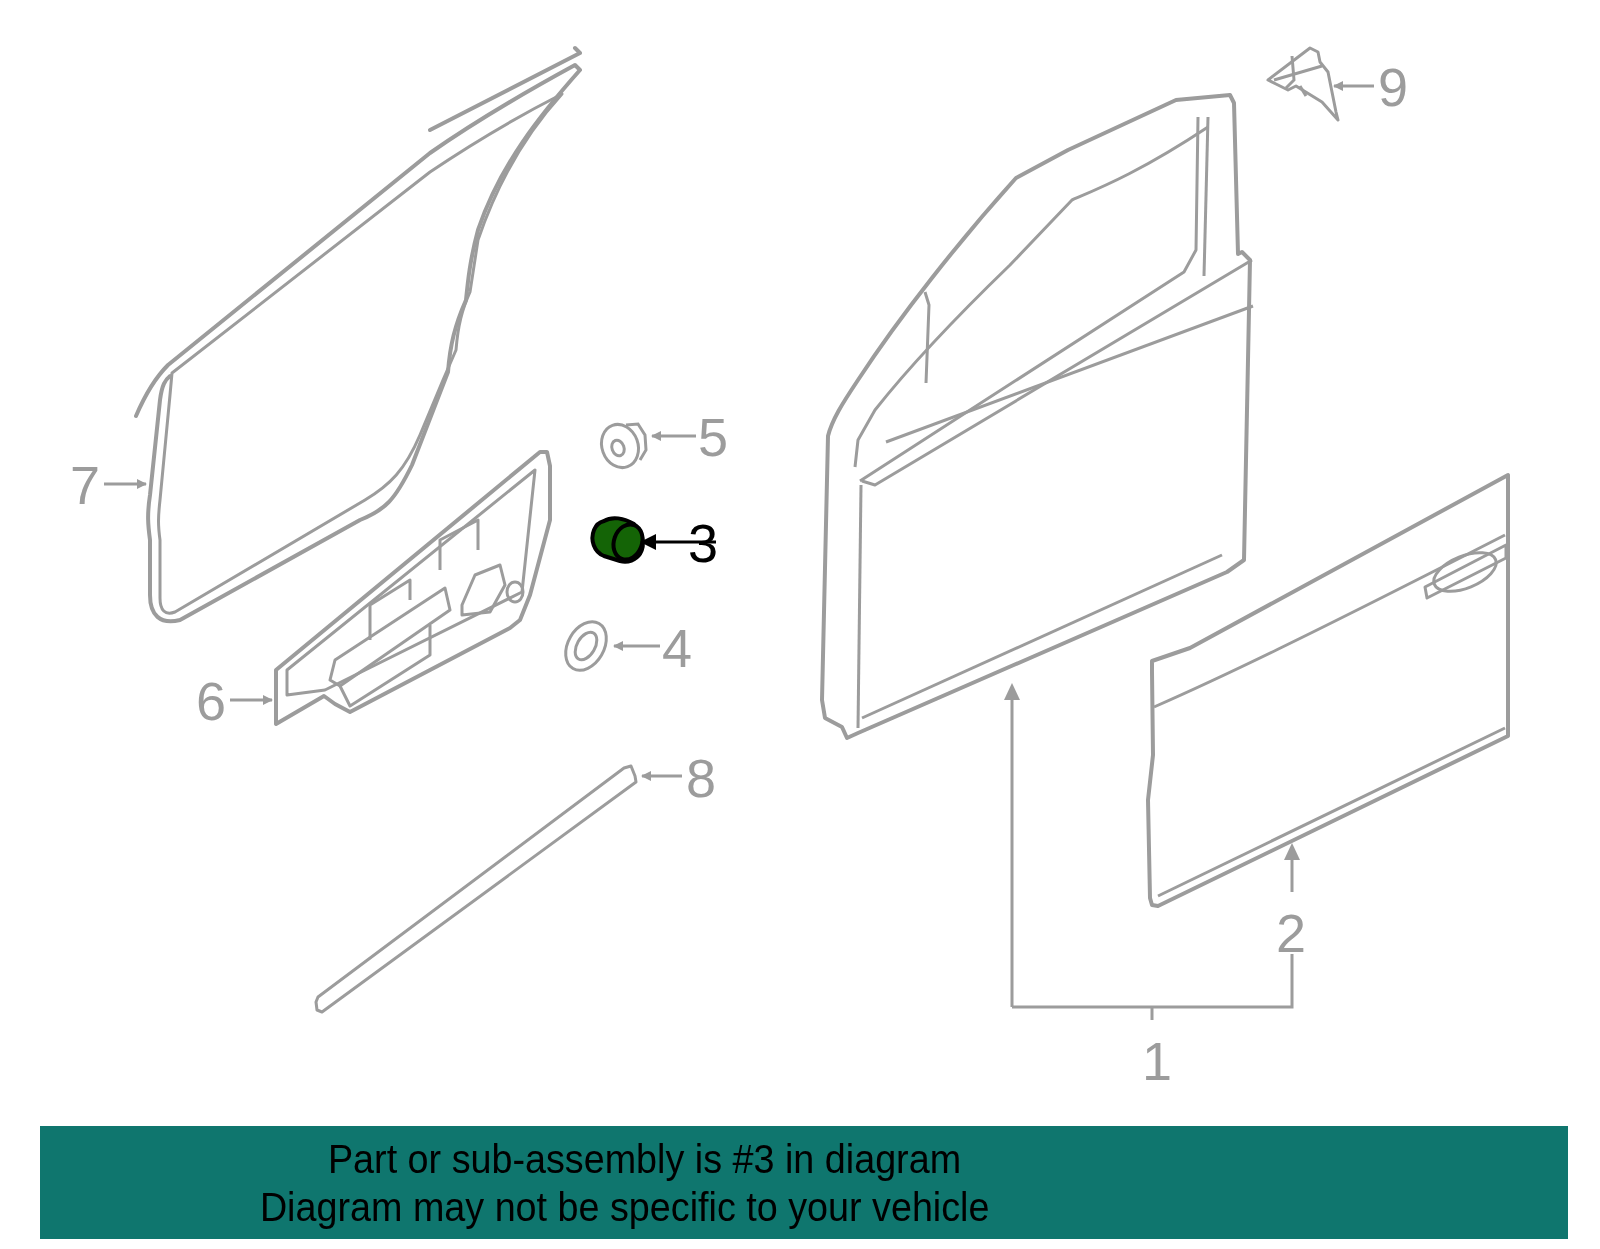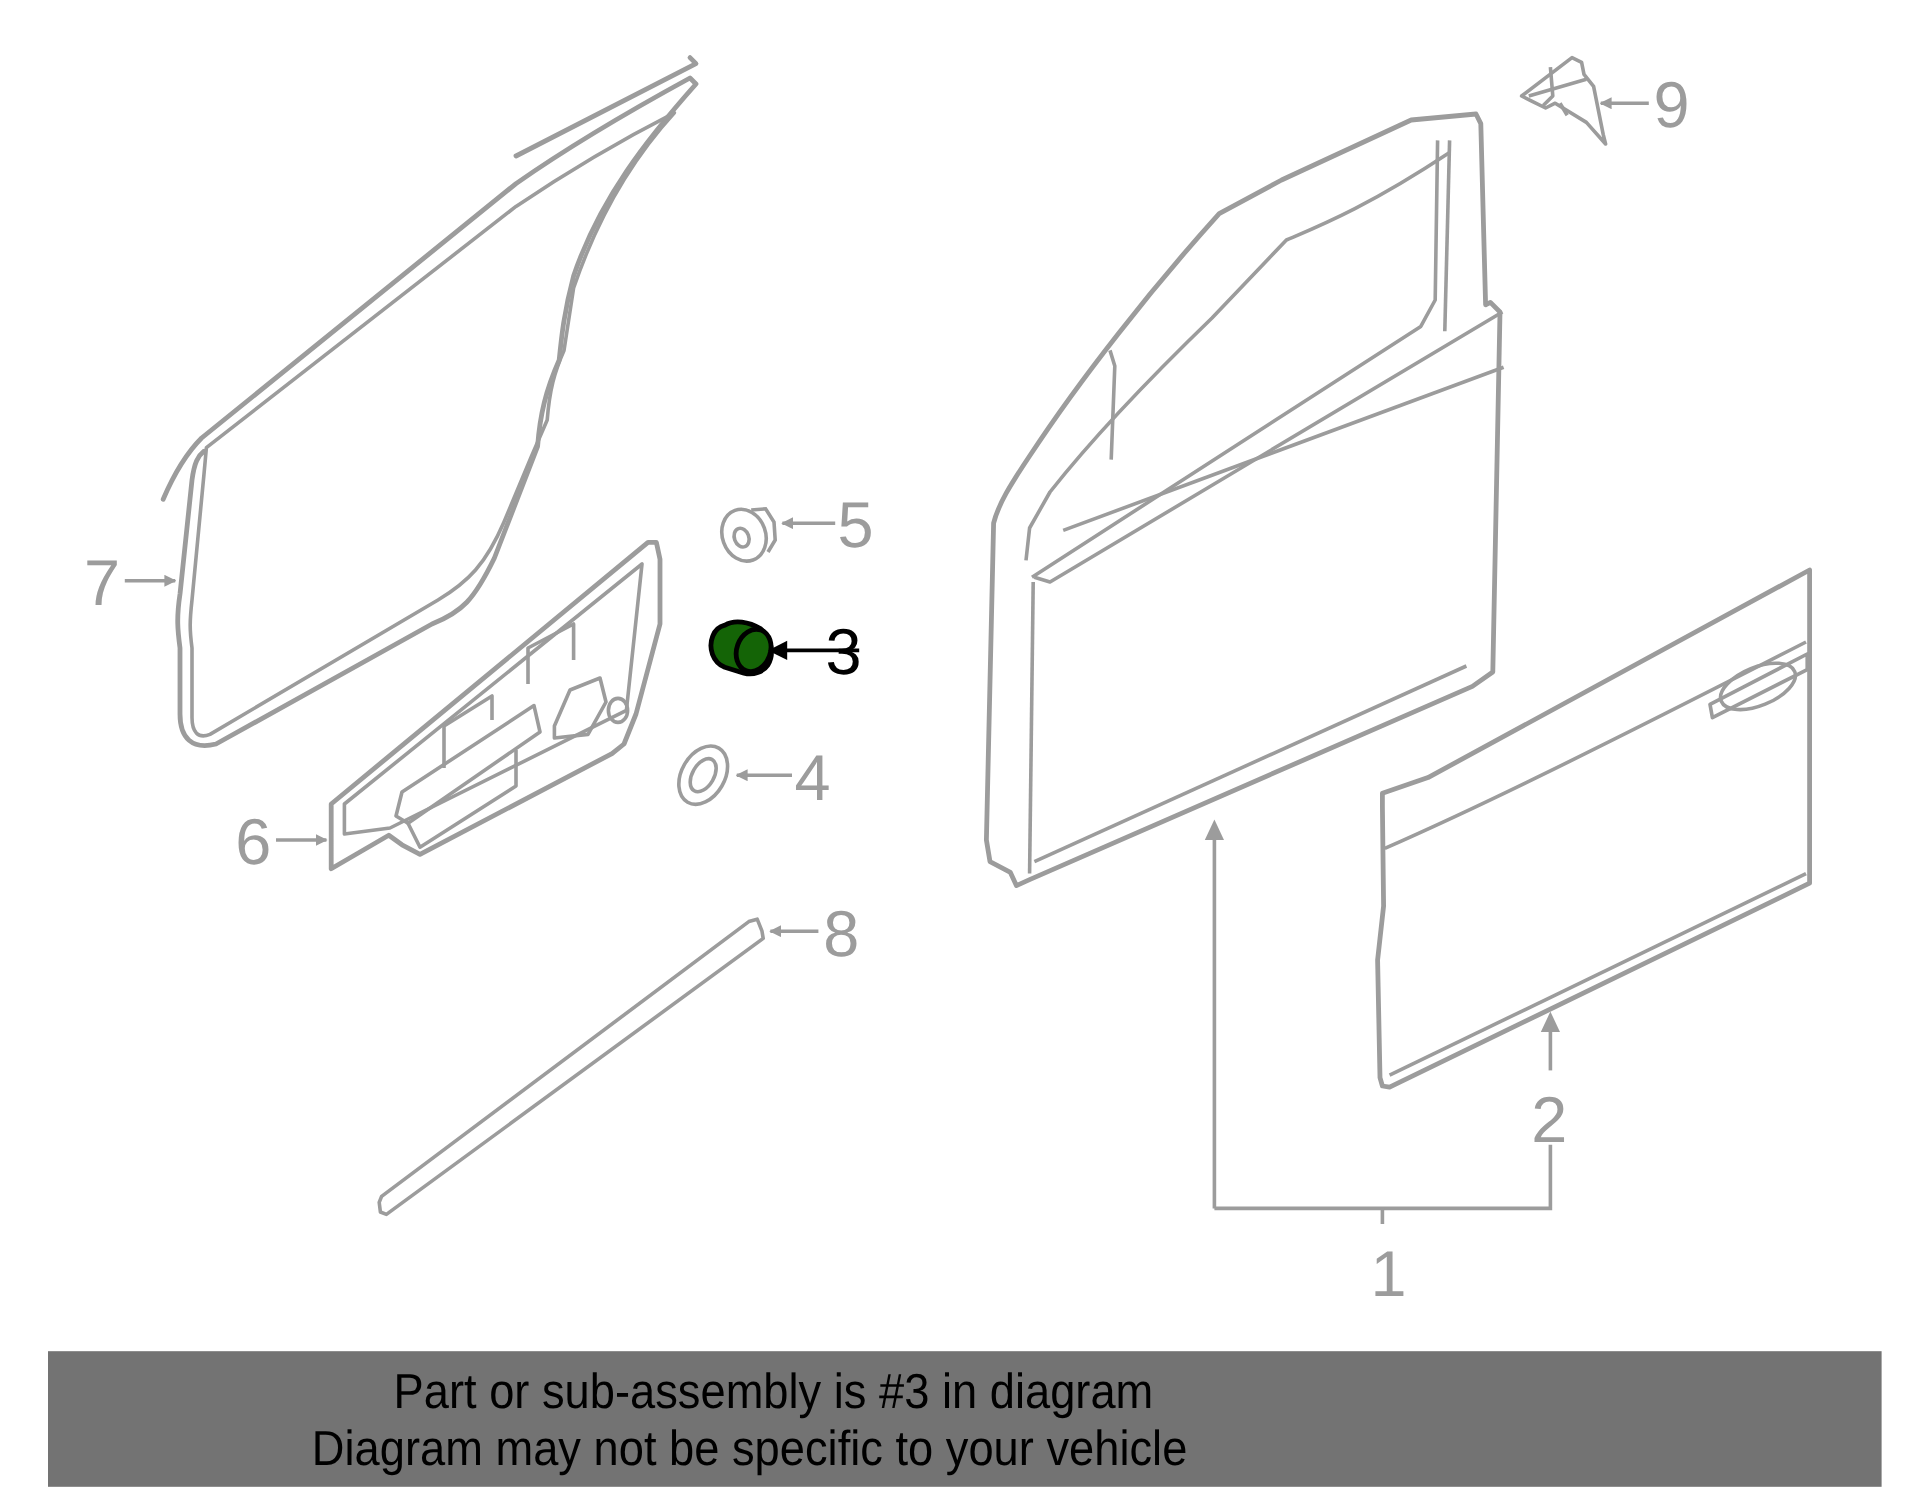--- a/index.html
+++ b/index.html
@@ -24,21 +24,21 @@
     .callout {
       font-family: "Liberation Sans", sans-serif;
       font-size: 54px;
     }
     #banner {
       position: absolute;
       left: 40px;
       top: 1126px;
       width: 1528px;
       height: 113px;
-      background: #737373;
+      background: #0f766e;
       color: #000000;
       display: flex;
       flex-direction: column;
       justify-content: center;
     }
     #banner .line {
       font-family: "Liberation Sans", sans-serif;
       font-size: 41px;
       line-height: 48px;
       white-space: nowrap;

